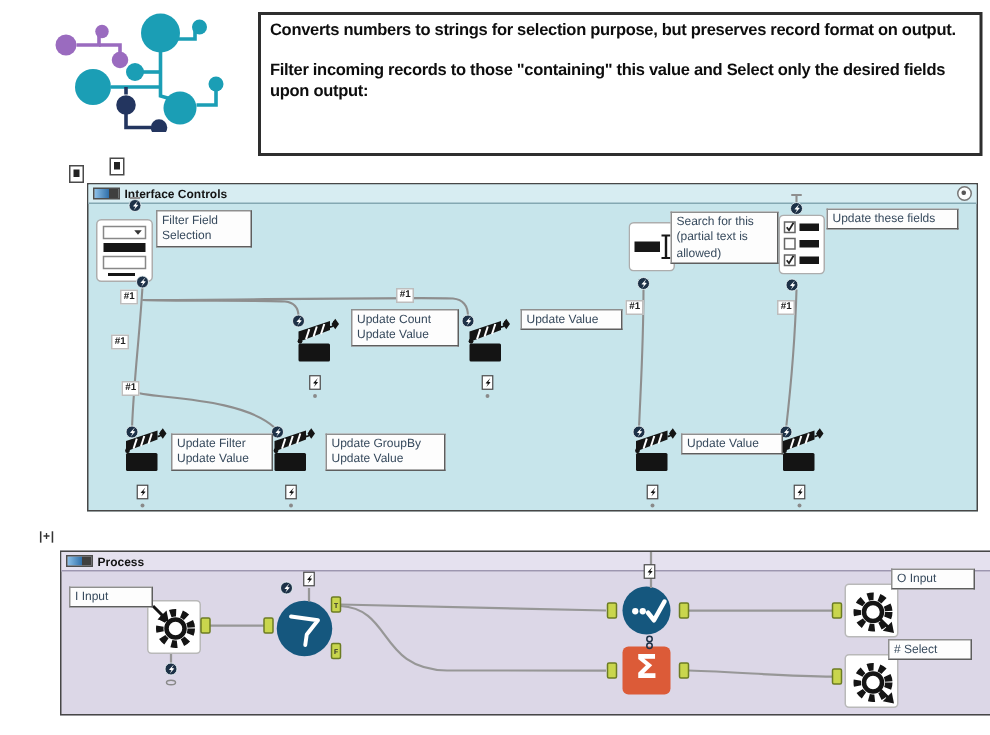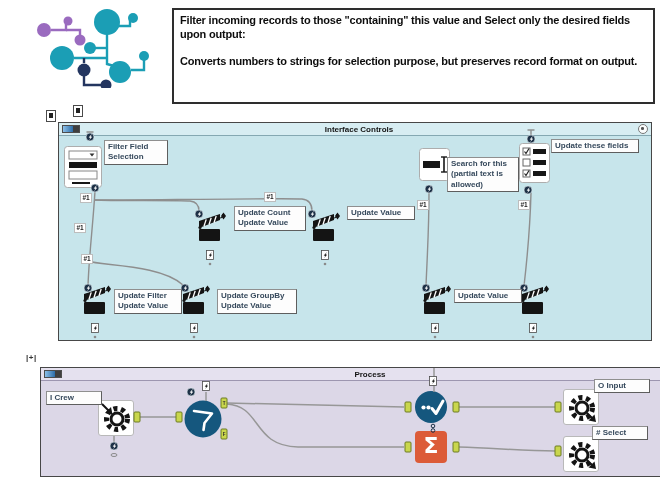--- a/index.html
+++ b/index.html
@@ -4,31 +4,31 @@
 <style>
   html,body{margin:0;padding:0;background:#fff}
   #canvas{position:relative;width:660px;height:490px;background:#fff;overflow:hidden;
           font-family:"Liberation Sans",sans-serif}
   .container{position:absolute;border:1.5px solid #474747;box-sizing:border-box;z-index:1}
   #c-interface{left:58px;top:122px;width:594px;height:219px;background:#c7e5eb}
   #c-process{left:40px;top:367px;width:652px;height:110px;background:#dcd7e7}
   .hd{height:13px;display:flex;align-items:center;gap:3px;padding:0 3px;box-sizing:border-box}
   #c-interface .hd{background:#d7edf2;border-bottom:1px solid #84a8b2}
   #c-process .hd{background:#e5e1ef;border-bottom:1px solid #9d96b0}
-  .title{flex:1;text-align:center;font-size:8px;font-weight:bold;color:#141414;line-height:11px}
+  .title{flex:1;text-align:left;font-size:8px;font-weight:bold;color:#141414;line-height:11px}
   .toggle{width:16px;height:6px;border:1px solid #4d4d4d;
           background:linear-gradient(to right,#8cc0e8 0,#2d6da8 62%,#3f3f3f 62%)}
   .collapse{width:8px;height:8px;border:1px solid #777;border-radius:50%;background:#fbfdfd;position:relative}
   .collapse b{position:absolute;left:2.2px;top:2.2px;width:2.6px;height:2.6px;background:#555;border-radius:50%}
   .tool{position:absolute;z-index:3}
   .gearbox{width:36px;height:36px;background:#fff;border:1px solid #b9b9b9;border-radius:3px;box-sizing:border-box}
   .sigma{width:32px;height:32px;background:#dc5b38;border-radius:4px;color:#fff;font-size:22px;
          font-weight:bold;text-align:center;line-height:30px;font-family:"DejaVu Sans",sans-serif}
   .ann{position:absolute;z-index:5;background:#fdfdfd;border:1px solid #8f8f8f;
-       border-right-color:#5e5e5e;border-bottom-color:#5e5e5e;font-size:8px;font-weight:700;
+       border-right-color:#5e5e5e;border-bottom-color:#5e5e5e;font-size:8px;font-weight:400;
        color:#36495c;line-height:1.3;padding:1px 3px;white-space:pre-line}
   .cl{position:absolute;z-index:5;background:#fff;border:1px solid #bdbdbd;font-size:6.5px;
       font-weight:bold;color:#222;line-height:8px;padding:0 1.5px}
   .comment{position:absolute;left:172px;top:8px;width:483px;height:96px;background:#fff;
            border:2px solid #2e2e2e;padding:4px 6px;z-index:2;box-sizing:border-box}
   .comment p{margin:0 0 13px 0;font-size:11px;font-weight:bold;color:#0d0d0d;line-height:1.25;letter-spacing:-0.2px}
   .logo-text{position:absolute;left:10px;top:85px;width:158px;text-align:center;
              font-family:"Liberation Serif",serif;font-size:17px;color:#8c8c8c;z-index:2}
   .marker{position:absolute;width:8px;height:10px;background:#fff;border:1px solid #4a4a4a;z-index:2;box-sizing:content-box}
   .marker i{display:block;margin:2px auto 0;width:4px;height:5px;background:#222}
@@ -106,22 +106,22 @@
   </svg>
   <div class="marker" style="left:73px;top:105px">
       <i></i>
     </div>
   <div class="marker" style="left:46px;top:110px">
       <i></i>
     </div>
   <div class="pmark">|+|</div>
 
   <div class="comment">
+    <p>Converts numbers to strings for selection purpose, but preserves record format on output.</p>
     <p>Filter incoming records to those "containing" this value and Select only the desired fields upon output:</p>
-    <p>Converts numbers to strings for selection purpose, but preserves record format on output.</p>
   </div>
 
   <div id="c-interface" class="container">
     <div class="hd">
       <span class="toggle"></span>
       <span class="title">Interface Controls</span>
       <span class="collapse">
           <b></b>
         </span>
     </div>
@@ -309,30 +309,30 @@
       <use href="#geardef" transform="translate(-1,-1)"></use>
         <use href="#arrout"></use>
     </svg>
   </div>
 
   <div class="ann" style="left:104px;top:140px;width:56px">Filter Field
 Selection</div>
   <div class="ann" style="left:234px;top:206px;width:64px">Update Count
 Update Value</div>
   <div class="ann" style="left:347px;top:206px;width:60px">Update Value</div>
-  <div class="ann" style="left:447px;top:157px;width:64px">Search for this
+  <div class="ann" style="left:447px;top:141px;width:64px">Search for this
 (partial text is
 allowed)</div>
   <div class="ann" style="left:551px;top:139px;width:80px">Update these fields</div>
   <div class="ann" style="left:114px;top:289px;width:60px">Update Filter
 Update Value</div>
   <div class="ann" style="left:217px;top:289px;width:72px">Update GroupBy
 Update Value</div>
   <div class="ann" style="left:454px;top:289px;width:60px">Update Value</div>
-  <div class="ann" style="left:46px;top:391px;width:48px">I Crew</div>
+  <div class="ann" style="left:46px;top:391px;width:48px">I Input</div>
   <div class="ann" style="left:594px;top:379px;width:48px">O Input</div>
   <div class="ann" style="left:592px;top:426px;width:48px"># Select</div>
 
   <div class="cl" style="left:80px;top:193px">#1</div>
   <div class="cl" style="left:74px;top:223px">#1</div>
   <div class="cl" style="left:81px;top:254px">#1</div>
   <div class="cl" style="left:264px;top:192px">#1</div>
   <div class="cl" style="left:417px;top:200px">#1</div>
   <div class="cl" style="left:518px;top:200px">#1</div>
 

